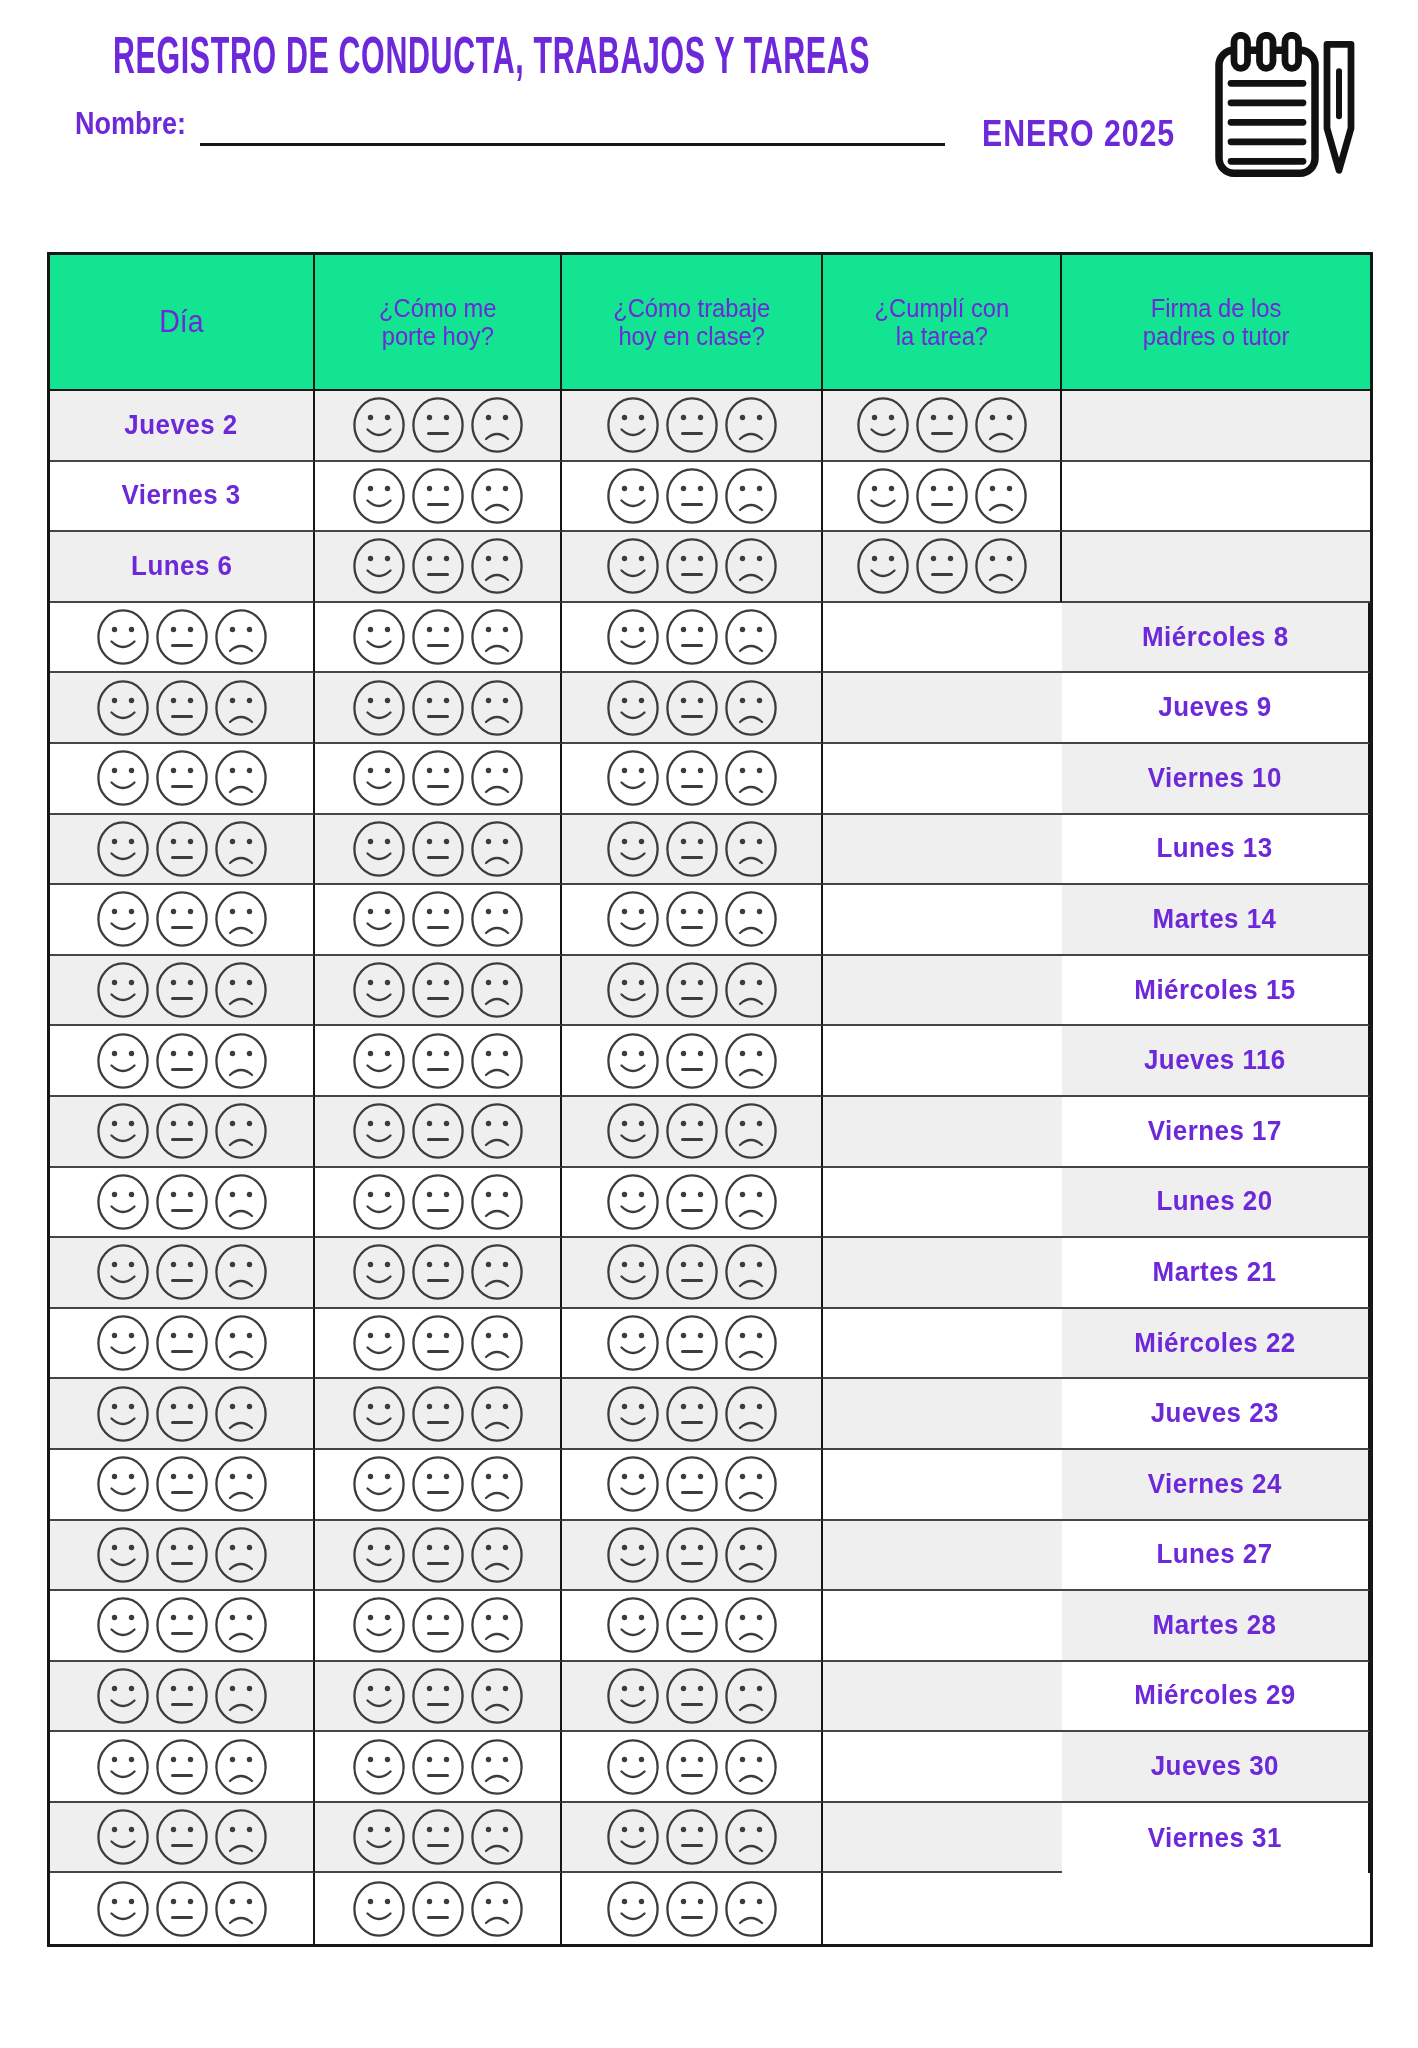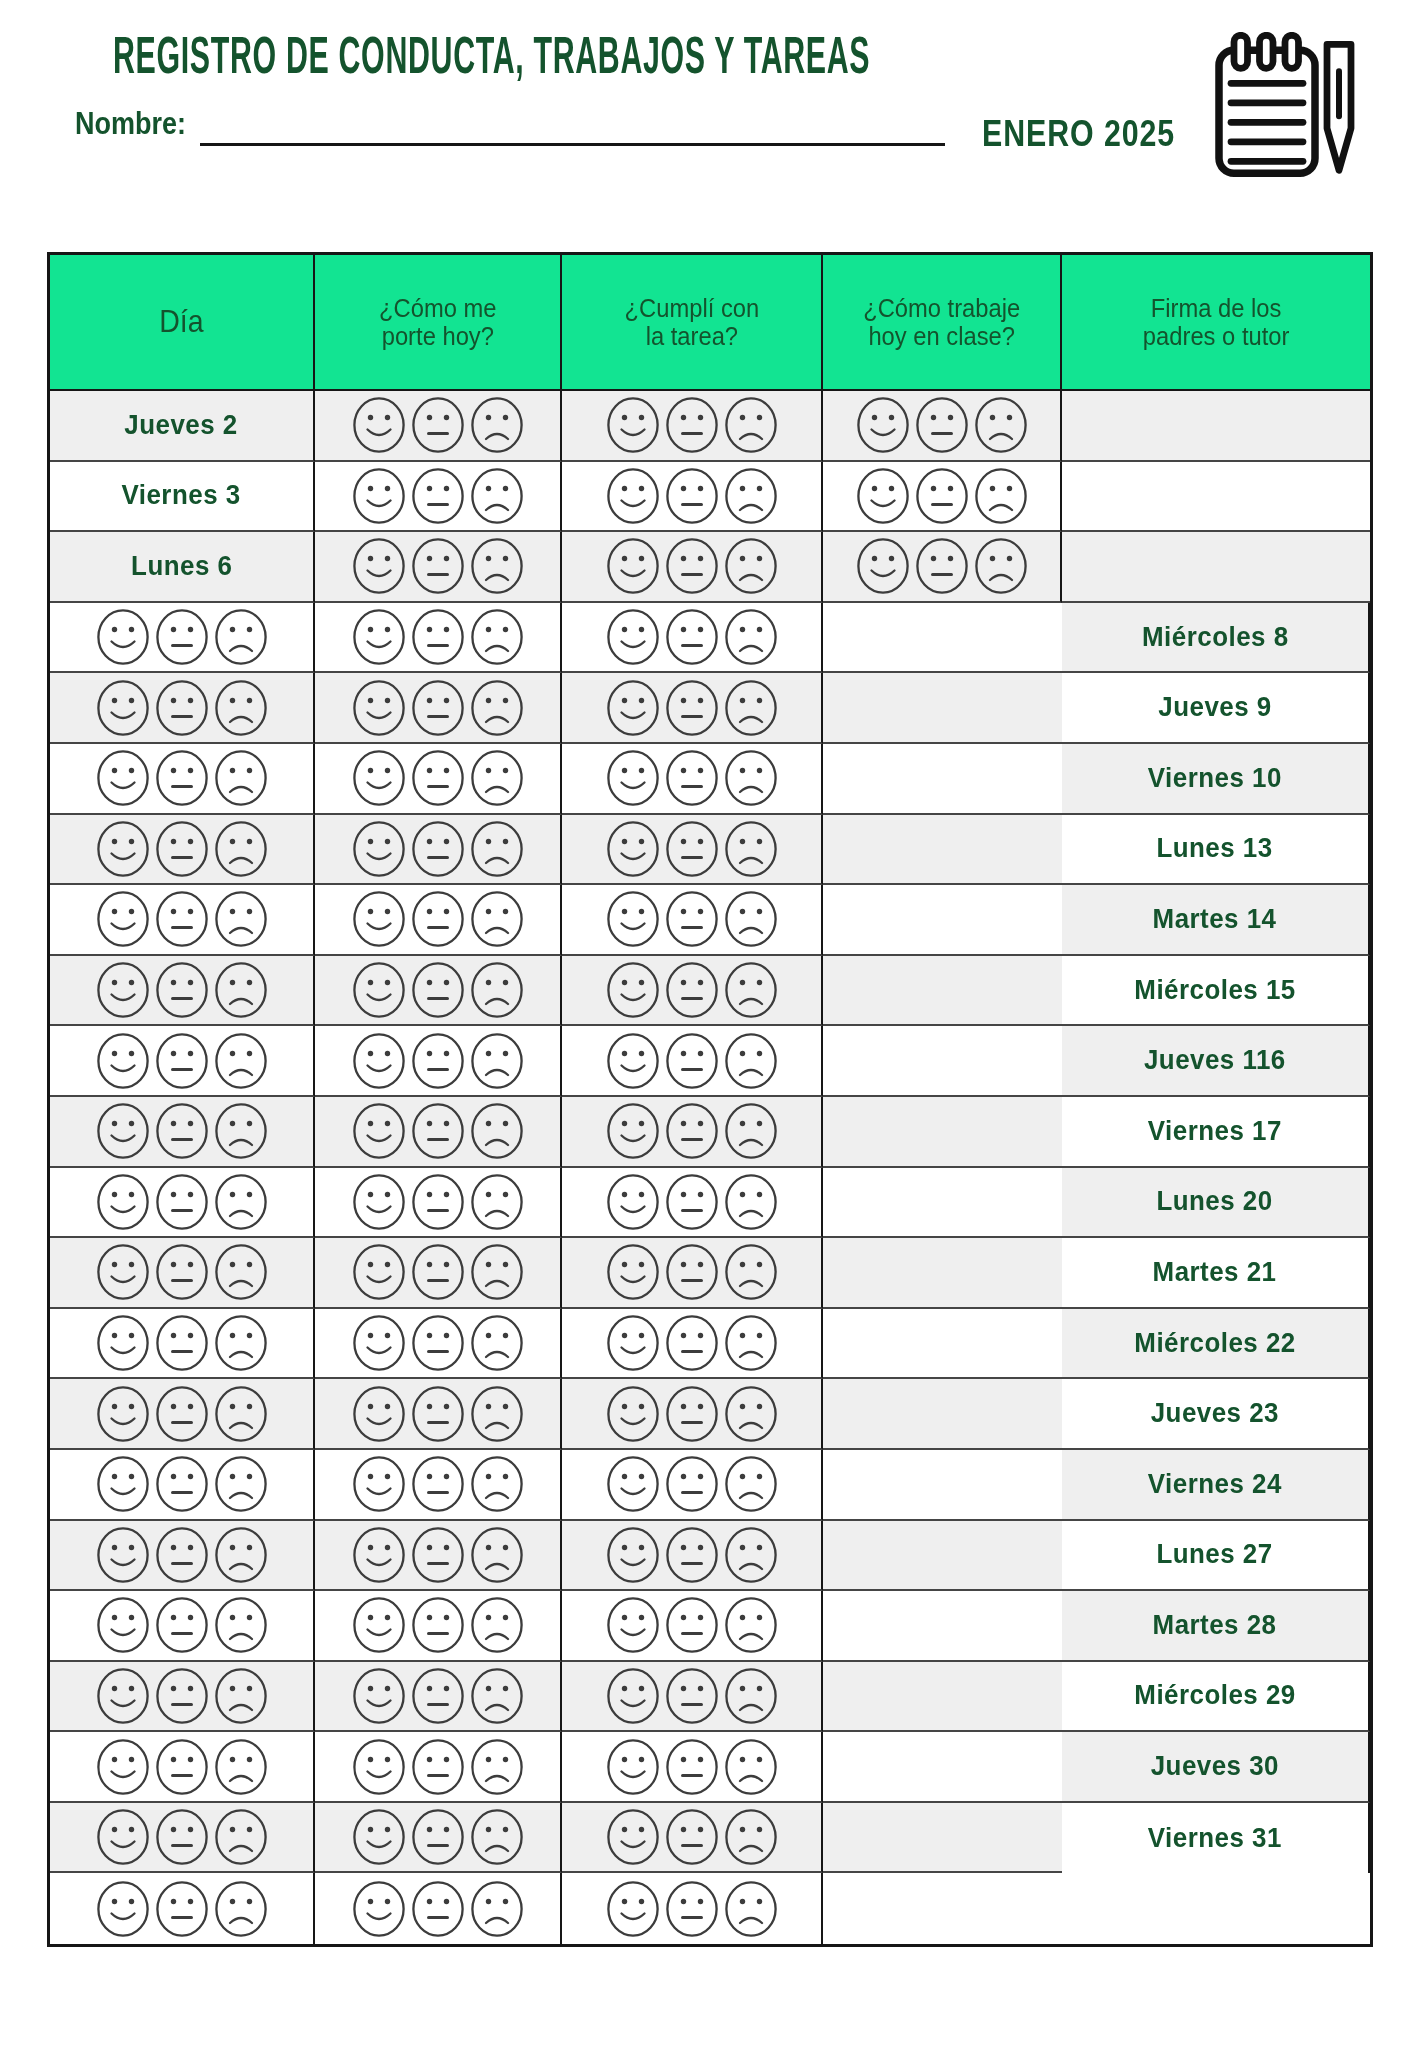--- a/index.html
+++ b/index.html
@@ -1,20 +1,20 @@
 <!DOCTYPE html>
 <html><head>
 <meta charset="utf-8">
 <style>
   * { box-sizing: border-box; margin: 0; padding: 0; }
   html,body { background:#ffffff; }
   .page {
     position: relative; width: 1418px; height: 2048px;
     background: #ffffff; overflow: hidden;
-    font-family: "Liberation Sans", sans-serif; color: #14532d;
+    font-family: "Liberation Sans", sans-serif; color: #6d28d9;
   }
   .title {
     position: absolute; left: 113px; top: 28px;
     font-size: 46px; font-weight: bold; white-space: nowrap;
     letter-spacing: 1px; transform: scale(0.66, 1.14); transform-origin: 0 50%;
   }
   .name-row {
     position: absolute; left: 75px; top: 106px;
     display: flex; align-items: flex-start;
     font-size: 30px; font-weight: bold;
@@ -99,26 +99,26 @@
 
   <div class="table">
       <div class="cell header daycol">
         <span class="hlabel">Día</span>
       </div>
       <div class="cell header">
         <span class="hlabel">¿Cómo me
 porte hoy?</span>
       </div>
       <div class="cell header">
+        <span class="hlabel">¿Cómo trabaje
+hoy en clase?</span>
+      </div>
+      <div class="cell header">
         <span class="hlabel">¿Cumplí con
 la tarea?</span>
-      </div>
-      <div class="cell header">
-        <span class="hlabel">¿Cómo trabaje
-hoy en clase?</span>
       </div>
       <div class="cell header lastcol">
         <span class="hlabel">Firma de los
 padres o tutor</span>
       </div>
       <div class="cell body row-gray">
         <span class="day">Jueves 2</span>
       </div>
       <div class="cell body row-gray">
         <div class="faces">

